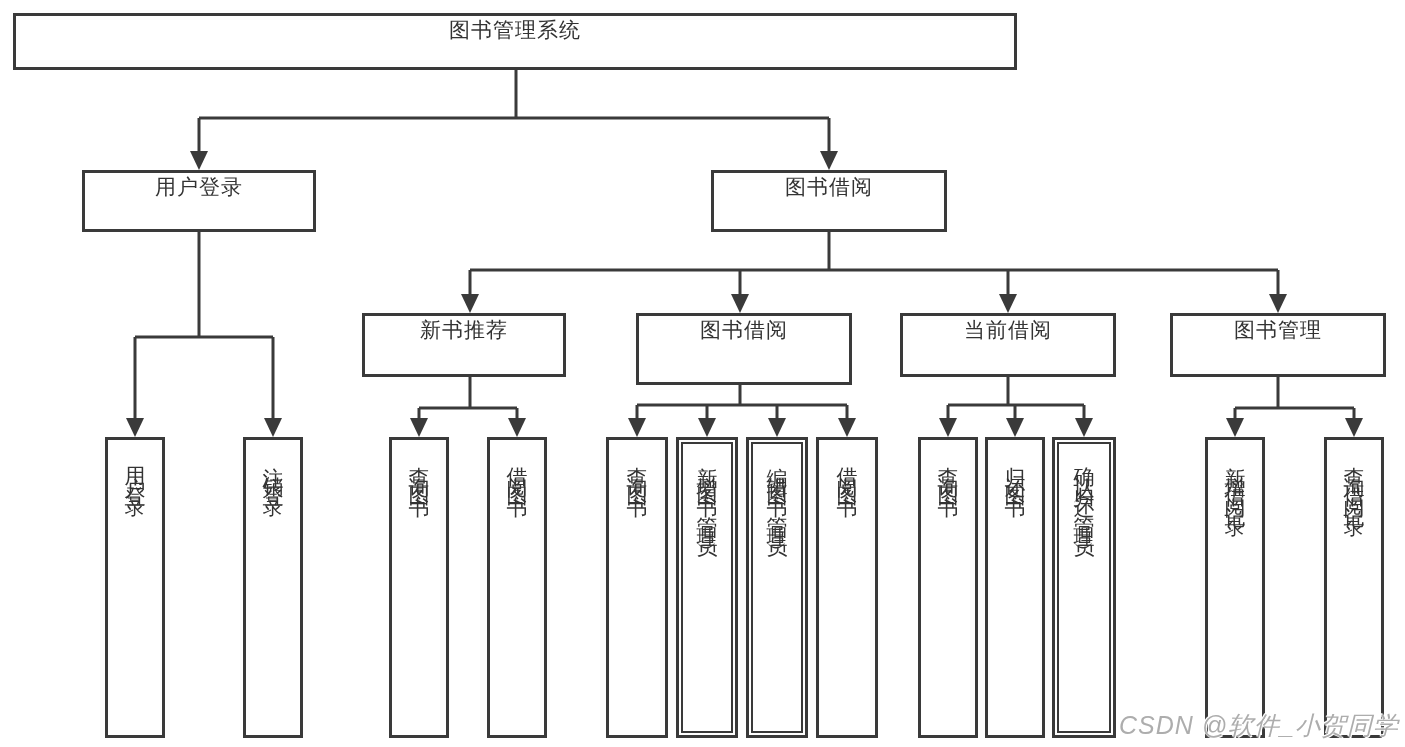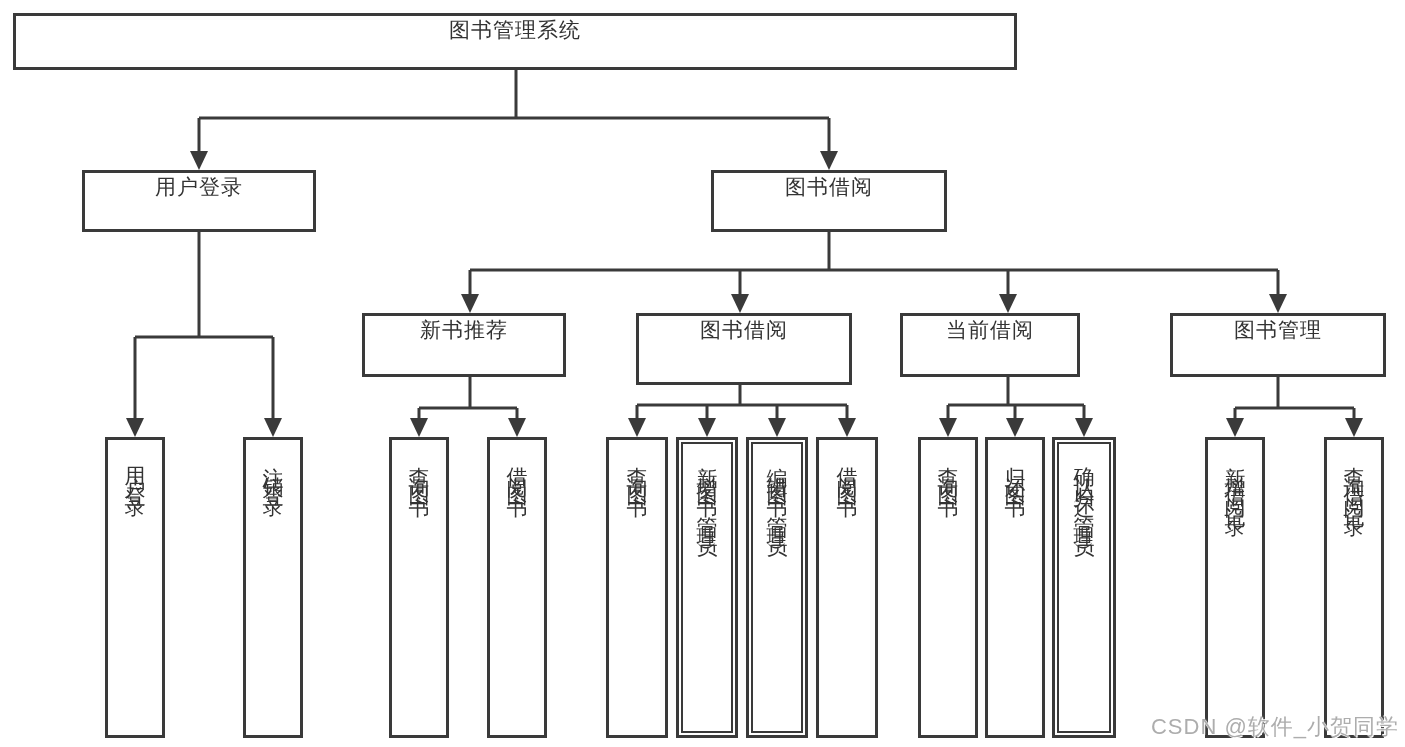--- a/index.html
+++ b/index.html
@@ -44,45 +44,46 @@
     position:absolute;inset:2px;
     border:2px solid var(--line);
     pointer-events:none;
   }
   
   .pos-root            {left:13px;  top:13px;  width:1004px; height:57px;}
   .pos-userLogin       {left:82px;  top:170px; width:234px;  height:62px;}
   .pos-bookMgmt        {left:711px; top:170px; width:236px;  height:62px;}
   .pos-newBookRec      {left:362px; top:313px; width:204px;  height:64px;}
   .pos-bookBorrow      {left:636px; top:313px; width:216px;  height:72px;}
-  .pos-currentBorrow   {left:900px; top:313px; width:180px;  height:64px;font-family:Liberation Mono, monospace;}
+  .pos-currentBorrow   {left:900px; top:313px; width:216px;  height:64px;font-family:Liberation Mono, monospace;}
   .pos-borrowRecord    {left:1170px;top:313px; width:216px;  height:64px;}
   .leaf                {top:437px;  height:301px;}
   .pos-loginLeaf       {left:105px; width:60px;}
   .pos-logoutLeaf      {left:243px; width:60px;}
   .pos-queryBook1      {left:389px; width:60px;}
   .pos-borrowBook1     {left:487px; width:60px;}
   .pos-queryBook2      {left:606px; width:62px;}
   .pos-addBookAdmin    {left:676px; width:62px;}
   .pos-editBookAdmin   {left:746px; width:62px;}
   .pos-borrowBook2     {left:816px; width:62px;}
   .pos-queryBook3      {left:918px; width:60px;}
   .pos-returnBook      {left:985px; width:60px;}
   .pos-confirmReturn   {left:1052px;width:64px;}
   .pos-addBorrowRec    {left:1205px;width:60px;}
   .pos-queryBorrowRec  {left:1324px;width:60px;}
   #watermark{
     position:absolute;
     right:6px;bottom:5px;
-    font-size:22px;
+    font-size:25px;
     color:var(--wm);
     text-shadow:0 0 2px #fff,1px 1px 0 #fff,-1px -1px 0 #fff;
     letter-spacing:1px;
     z-index:10;
     white-space:nowrap;
+    font-style:italic;
   }
 </style>
 </head>
 <body>
 
 <div id="stage">
 
   <svg id="connectors" viewBox="0 0 1405 747" xmlns="http://www.w3.org/2000/svg">
     <path d="
       M516 70 V118 M199 118 H829 M199 118 V152 M829 118 V152

